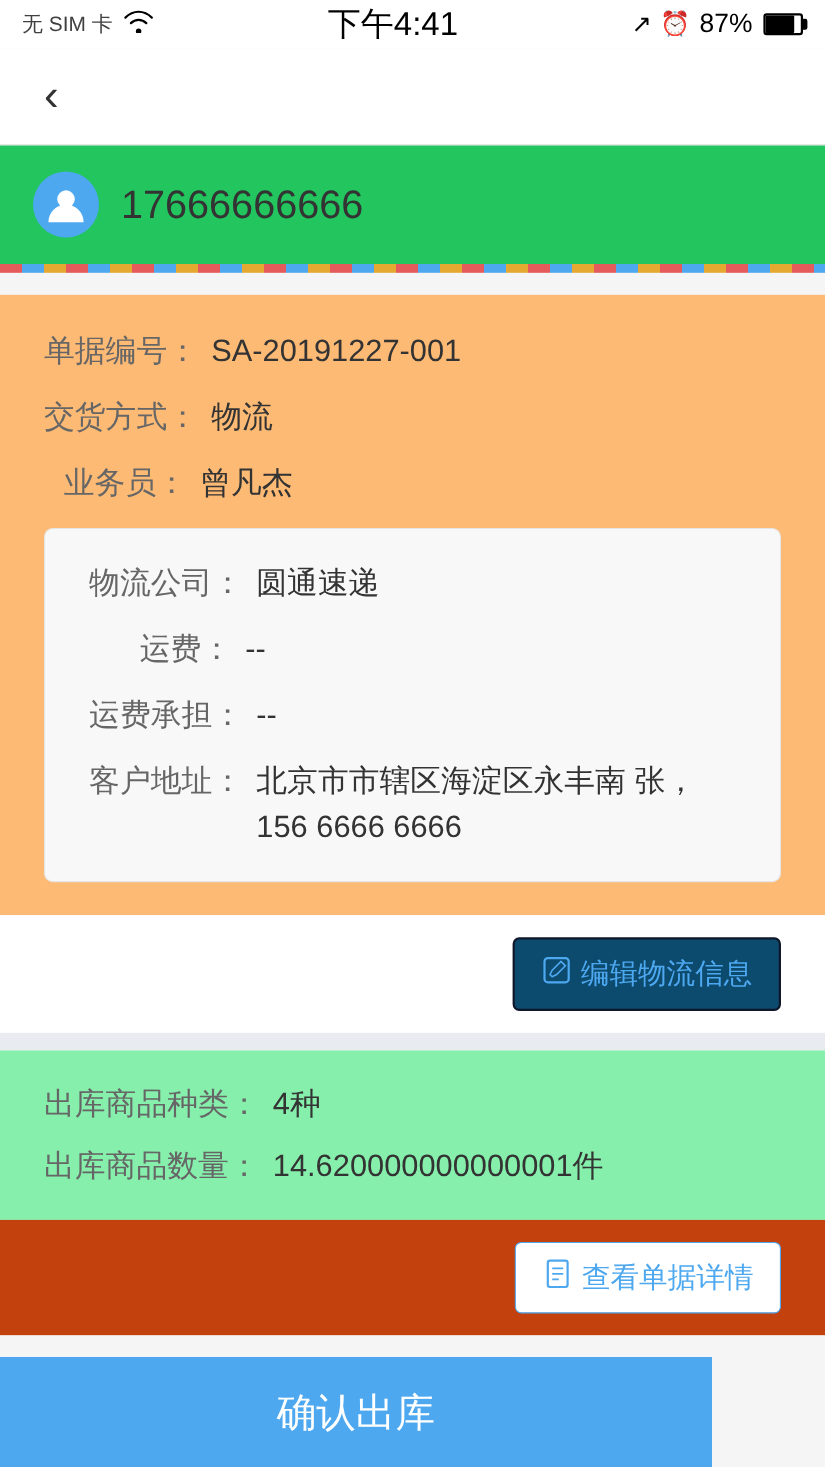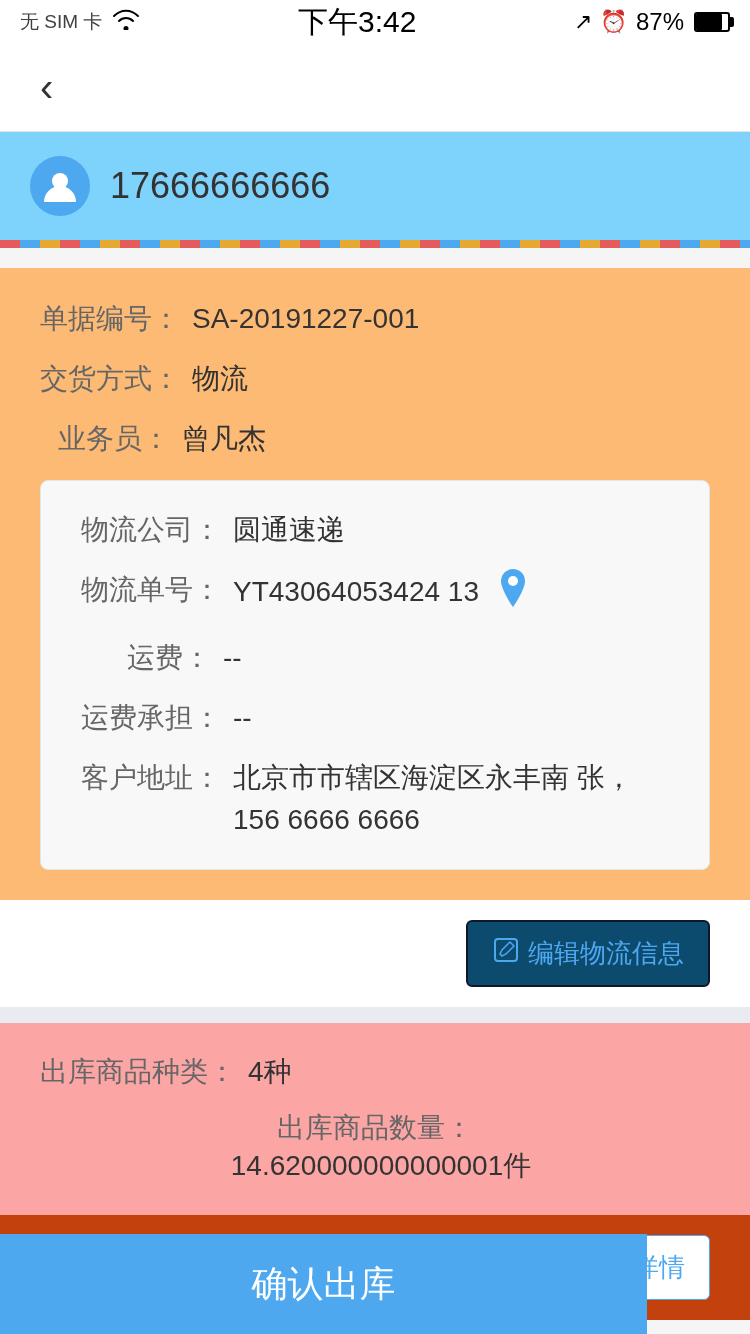--- a/index.html
+++ b/index.html
@@ -71,21 +71,21 @@
 
     
     .content {
       width: 100%;
       background: #f5f5f5;
     }
 
     
     .customer-header {
       width: 100%;
-      background: #7dd3fc;
+      background: #22c55e;
       padding: 24px 30px;
       display: flex;
       align-items: center;
       gap: 20px;
     }
     .customer-avatar {
       width: 60px;
       height: 60px;
       border-radius: 50%;
       background: #4da8f0;
@@ -176,30 +176,30 @@
 
     
     .separator {
       width: 100%;
       height: 16px;
       background: #e8ecf0;
     }
 
     
     .goods-card {
-      background: #fca5a5;
+      background: #86efac;
       padding: 30px 40px;
     }
     .goods-row {
       display: flex;
       align-items: center;
       margin-bottom: 18px;
       font-size: 28px;
     }
-    .goods-row:last-child { margin-bottom: 0; flex-direction: column; }
+    .goods-row:last-child { margin-bottom: 0; }
     .goods-label {
       color: #666;
       min-width: 160px;
     }
     .goods-value {
       color: #333;
       margin-left: 12px;
     }
 
     
@@ -256,21 +256,21 @@
     <span>无 SIM 卡</span>
 
     <span style="font-size:22px;">
       <svg width="28" height="22" viewBox="0 0 28 22" fill="none">
         <path d="M14 18a2.5 2.5 0 1 1 0 5 2.5 2.5 0 0 1 0-5z" fill="#000"></path>
         <path d="M7 13c1.8-1.8 4.3-3 7-3s5.2 1.2 7 3" stroke="#000" stroke-width="2" fill="none" stroke-linecap="round"></path>
         <path d="M2 8c3.3-3.3 7.8-5.3 12-5.3s8.7 2 12 5.3" stroke="#000" stroke-width="2" fill="none" stroke-linecap="round"></path>
       </svg>
     </span>
   </div>
-  <div class="status-center">下午3:42</div>
+  <div class="status-center">下午4:41</div>
   <div class="status-right">
 
     <span style="font-size:22px;">↗</span>
 
     <span style="font-size:22px;">⏰</span>
     <span>87%</span>
 
     <span style="display:inline-block;width:36px;height:20px;border:2px solid #000;border-radius:3px;position:relative;margin-left:2px;">
       <span style="display:block;width:80%;height:100%;background:#000;border-radius:1px;"></span>
       <span style="position:absolute;right:-6px;top:50%;transform:translateY(-50%);width:4px;height:10px;background:#000;border-radius:0 2px 2px 0;"></span>
@@ -307,32 +307,20 @@
     </div>
     <div class="info-row">
       <span class="info-label">业务员：</span>
       <span class="info-value">曾凡杰</span>
     </div>
 
     <div class="logistics-box">
       <div class="info-row">
         <span class="info-label">物流公司：</span>
         <span class="info-value">圆通速递</span>
-      </div>
-      <div class="info-row">
-        <span class="info-label">物流单号：</span>
-        <span class="info-value">
-          <span>YT43064053424 13</span>
-          <span style="display:inline-block;margin-left:10px;vertical-align:middle;">
-            <svg width="32" height="38" viewBox="0 0 32 38" fill="none">
-              <path d="M16 0C9.4 0 4 5.4 4 12c0 9 12 26 12 26S28 21 28 12C28 5.4 22.6 0 16 0z" fill="#4da8f0"></path>
-              <circle cx="16" cy="12" r="5" fill="#fff"></circle>
-            </svg>
-          </span>
-        </span>
       </div>
       <div class="info-row">
         <span class="info-label">运费：</span>
         <span class="info-value">--</span>
       </div>
       <div class="info-row">
         <span class="info-label">运费承担：</span>
         <span class="info-value">--</span>
       </div>
       <div class="info-row">

